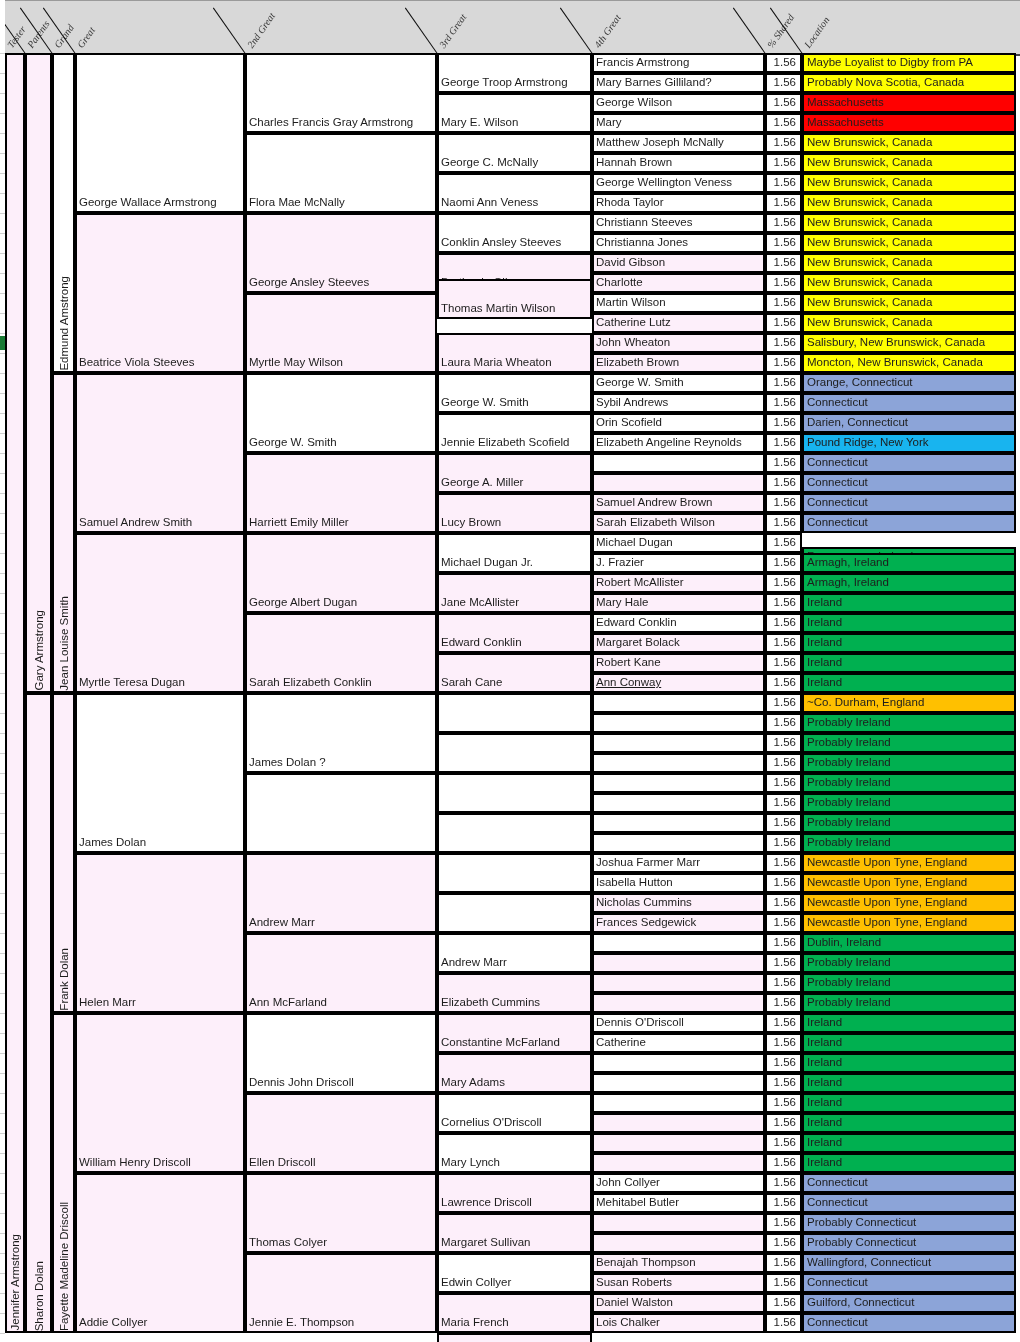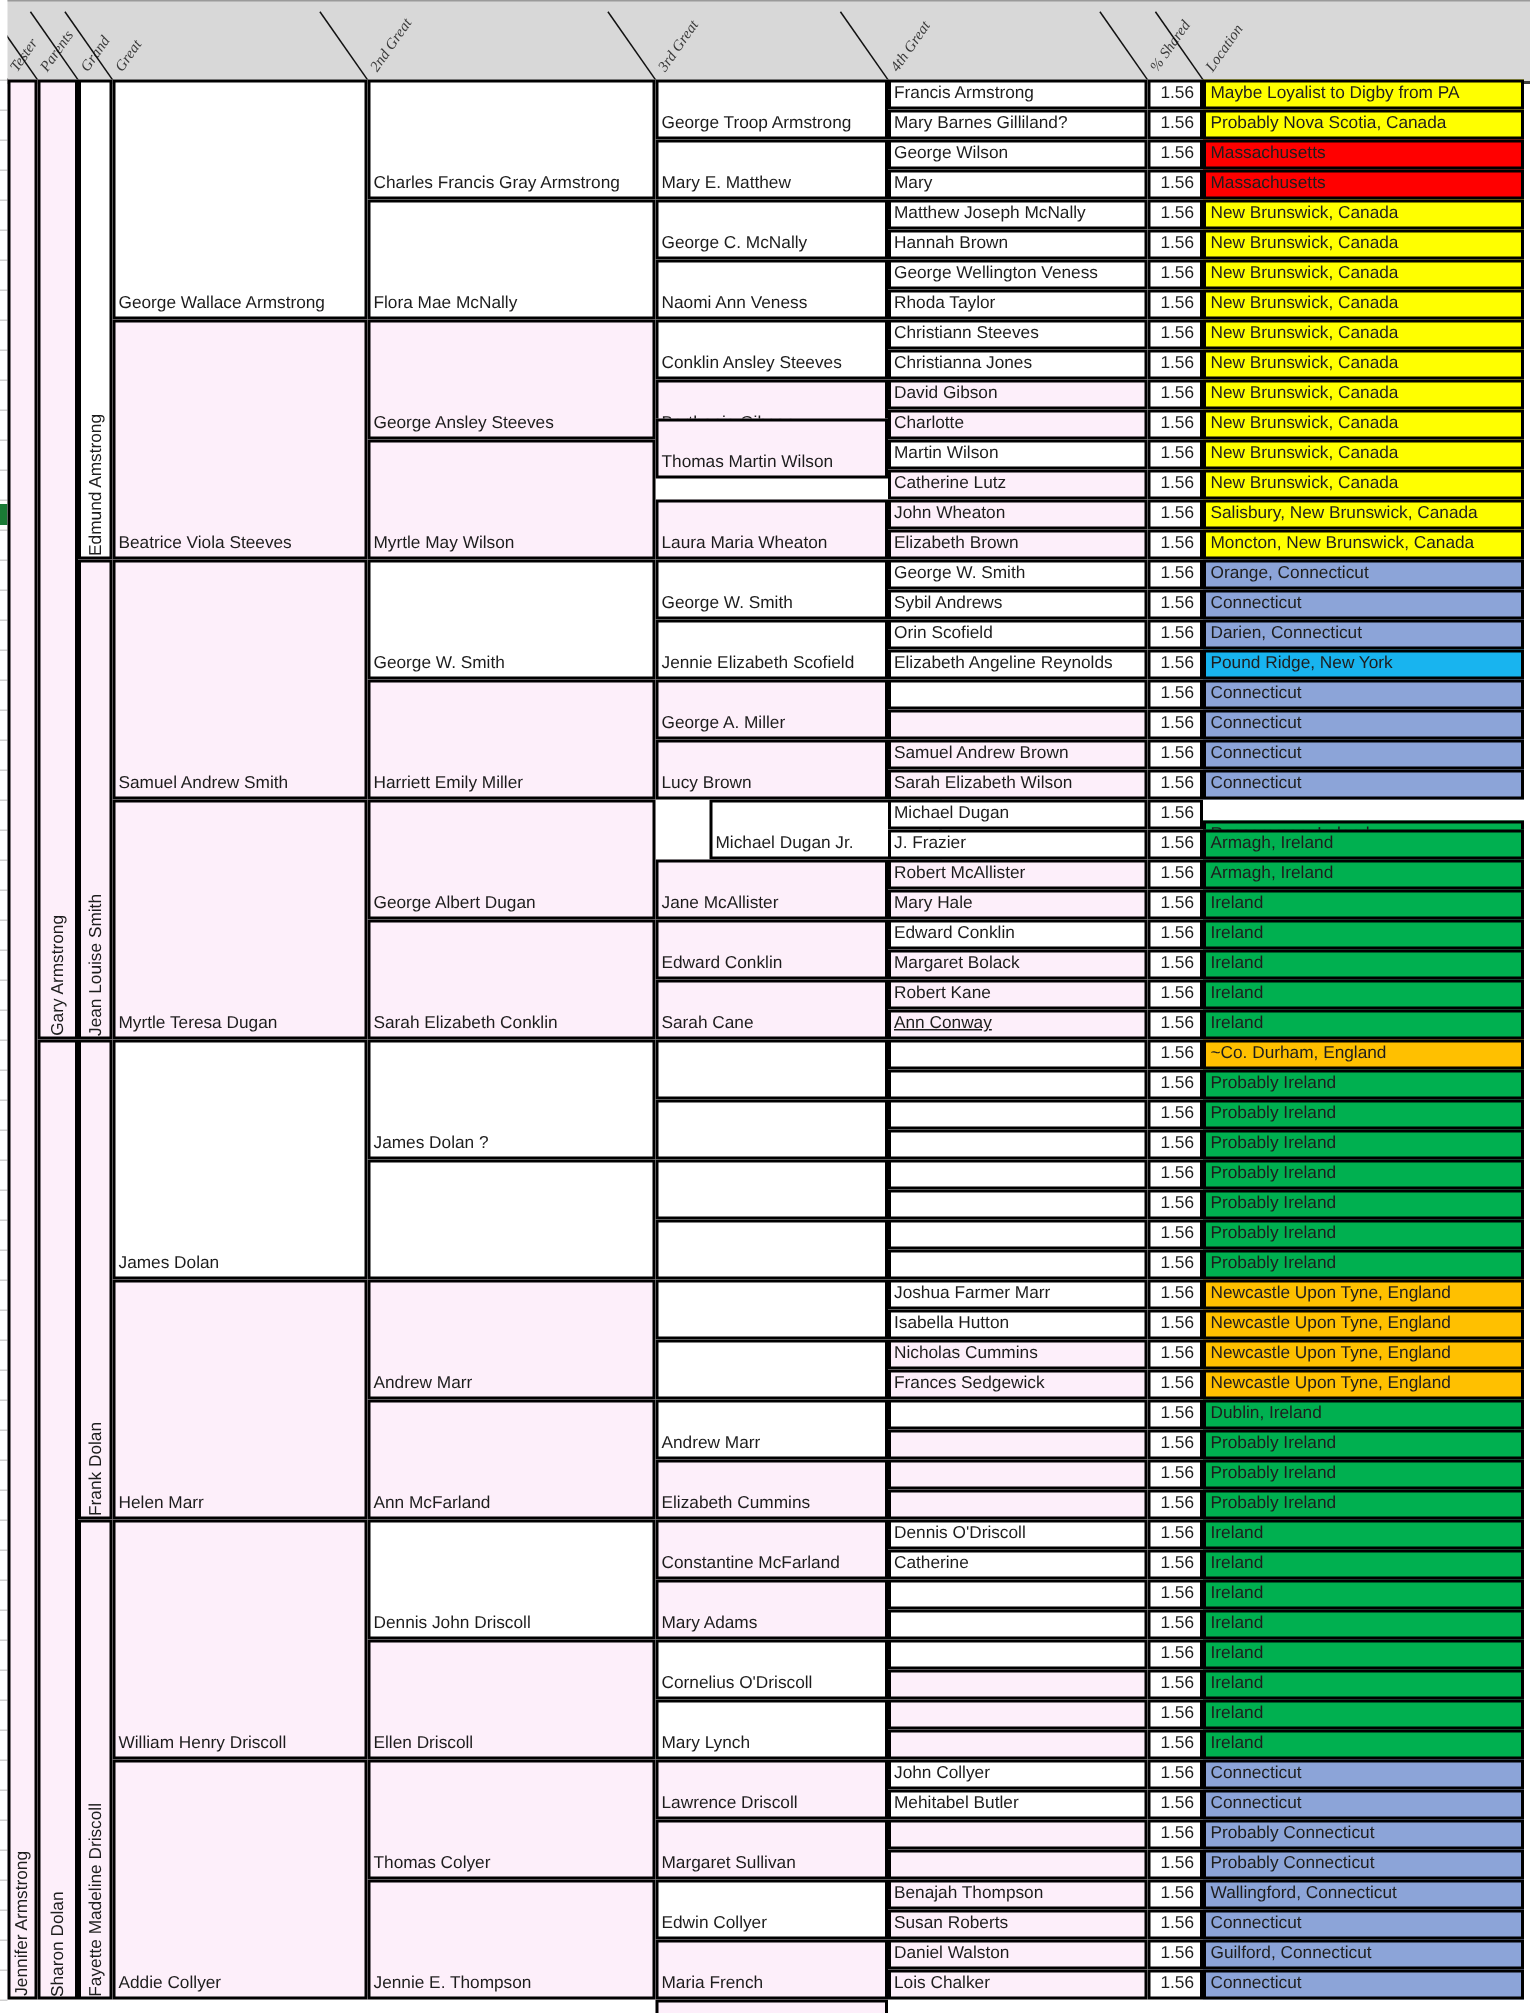--- a/index.html
+++ b/index.html
@@ -248,32 +248,32 @@
       <div class="cell bot b-all fill-white" style="left: 245px; top: 773px; width: 192px; height: 80px;"></div>
       <div class="cell bot b-all fill-pink" style="left: 245px; top: 853px; width: 192px; height: 80px;">Andrew Marr</div>
       <div class="cell bot b-all fill-pink" style="left: 245px; top: 933px; width: 192px; height: 80px;">Ann McFarland</div>
       <div class="cell bot b-all fill-white" style="left: 245px; top: 1013px; width: 192px; height: 80px;">Dennis John Driscoll</div>
       <div class="cell bot b-all fill-pink" style="left: 245px; top: 1093px; width: 192px; height: 80px;">Ellen Driscoll</div>
       <div class="cell bot b-all fill-pink" style="left: 245px; top: 1173px; width: 192px; height: 80px;">Thomas Colyer</div>
       <div class="cell bot b-all fill-pink" style="left: 245px; top: 1253px; width: 192px; height: 80px;">Jennie E. Thompson</div>
     </div>
   <div id="col-great3">
       <div class="cell bot b-all fill-white" style="left: 437px; top: 53px; width: 155px; height: 40px;">George Troop Armstrong</div>
-      <div class="cell bot b-all fill-white" style="left: 437px; top: 93px; width: 155px; height: 40px;">Mary E. Matthew</div>
+      <div class="cell bot b-all fill-white" style="left: 437px; top: 93px; width: 155px; height: 40px;">Mary E. Wilson</div>
       <div class="cell bot b-all fill-white" style="left: 437px; top: 133px; width: 155px; height: 40px;">George C. McNally</div>
       <div class="cell bot b-all fill-white" style="left: 437px; top: 173px; width: 155px; height: 40px;">Naomi Ann Veness</div>
       <div class="cell bot b-all fill-white" style="left: 437px; top: 213px; width: 155px; height: 40px;">Conklin Ansley Steeves</div>
       <div class="cell bot b-all fill-pink" style="left: 437px; top: 253px; width: 155px; height: 40px;">Berthenia Gibson</div>
       <div class="cell bot b-all fill-pink" style="left: 437px; top: 279px; width: 155px; height: 40px;">Thomas Martin Wilson</div>
       <div class="cell bot b-all fill-pink" style="left: 437px; top: 333px; width: 155px; height: 40px;">Laura Maria Wheaton</div>
       <div class="cell bot b-all fill-white" style="left: 437px; top: 373px; width: 155px; height: 40px;">George W. Smith</div>
       <div class="cell bot b-all fill-white" style="left: 437px; top: 413px; width: 155px; height: 40px;">Jennie Elizabeth Scofield</div>
       <div class="cell bot b-all fill-pink" style="left: 437px; top: 453px; width: 155px; height: 40px;">George A. Miller</div>
       <div class="cell bot b-all fill-pink" style="left: 437px; top: 493px; width: 155px; height: 40px;">Lucy Brown</div>
-      <div class="cell bot b-all fill-white" style="left: 437px; top: 533px; width: 155px; height: 40px; margin-left: 36px;">Michael Dugan Jr.</div>
+      <div class="cell bot b-all fill-white" style="left: 437px; top: 533px; width: 155px; height: 40px;">Michael Dugan Jr.</div>
       <div class="cell bot b-all fill-pink" style="left: 437px; top: 573px; width: 155px; height: 40px;">Jane McAllister</div>
       <div class="cell bot b-all fill-pink" style="left: 437px; top: 613px; width: 155px; height: 40px;">Edward Conklin</div>
       <div class="cell bot b-all fill-pink" style="left: 437px; top: 653px; width: 155px; height: 40px;">Sarah Cane</div>
       <div class="cell bot b-all fill-white" style="left: 437px; top: 693px; width: 155px; height: 40px;"></div>
       <div class="cell bot b-all fill-white" style="left: 437px; top: 733px; width: 155px; height: 40px;"></div>
       <div class="cell bot b-all fill-white" style="left: 437px; top: 773px; width: 155px; height: 40px;"></div>
       <div class="cell bot b-all fill-white" style="left: 437px; top: 813px; width: 155px; height: 40px;"></div>
       <div class="cell bot b-all fill-white" style="left: 437px; top: 853px; width: 155px; height: 40px;"></div>
       <div class="cell bot b-all fill-white" style="left: 437px; top: 893px; width: 155px; height: 40px;"></div>
       <div class="cell bot b-all fill-white" style="left: 437px; top: 933px; width: 155px; height: 40px;">Andrew Marr</div>

